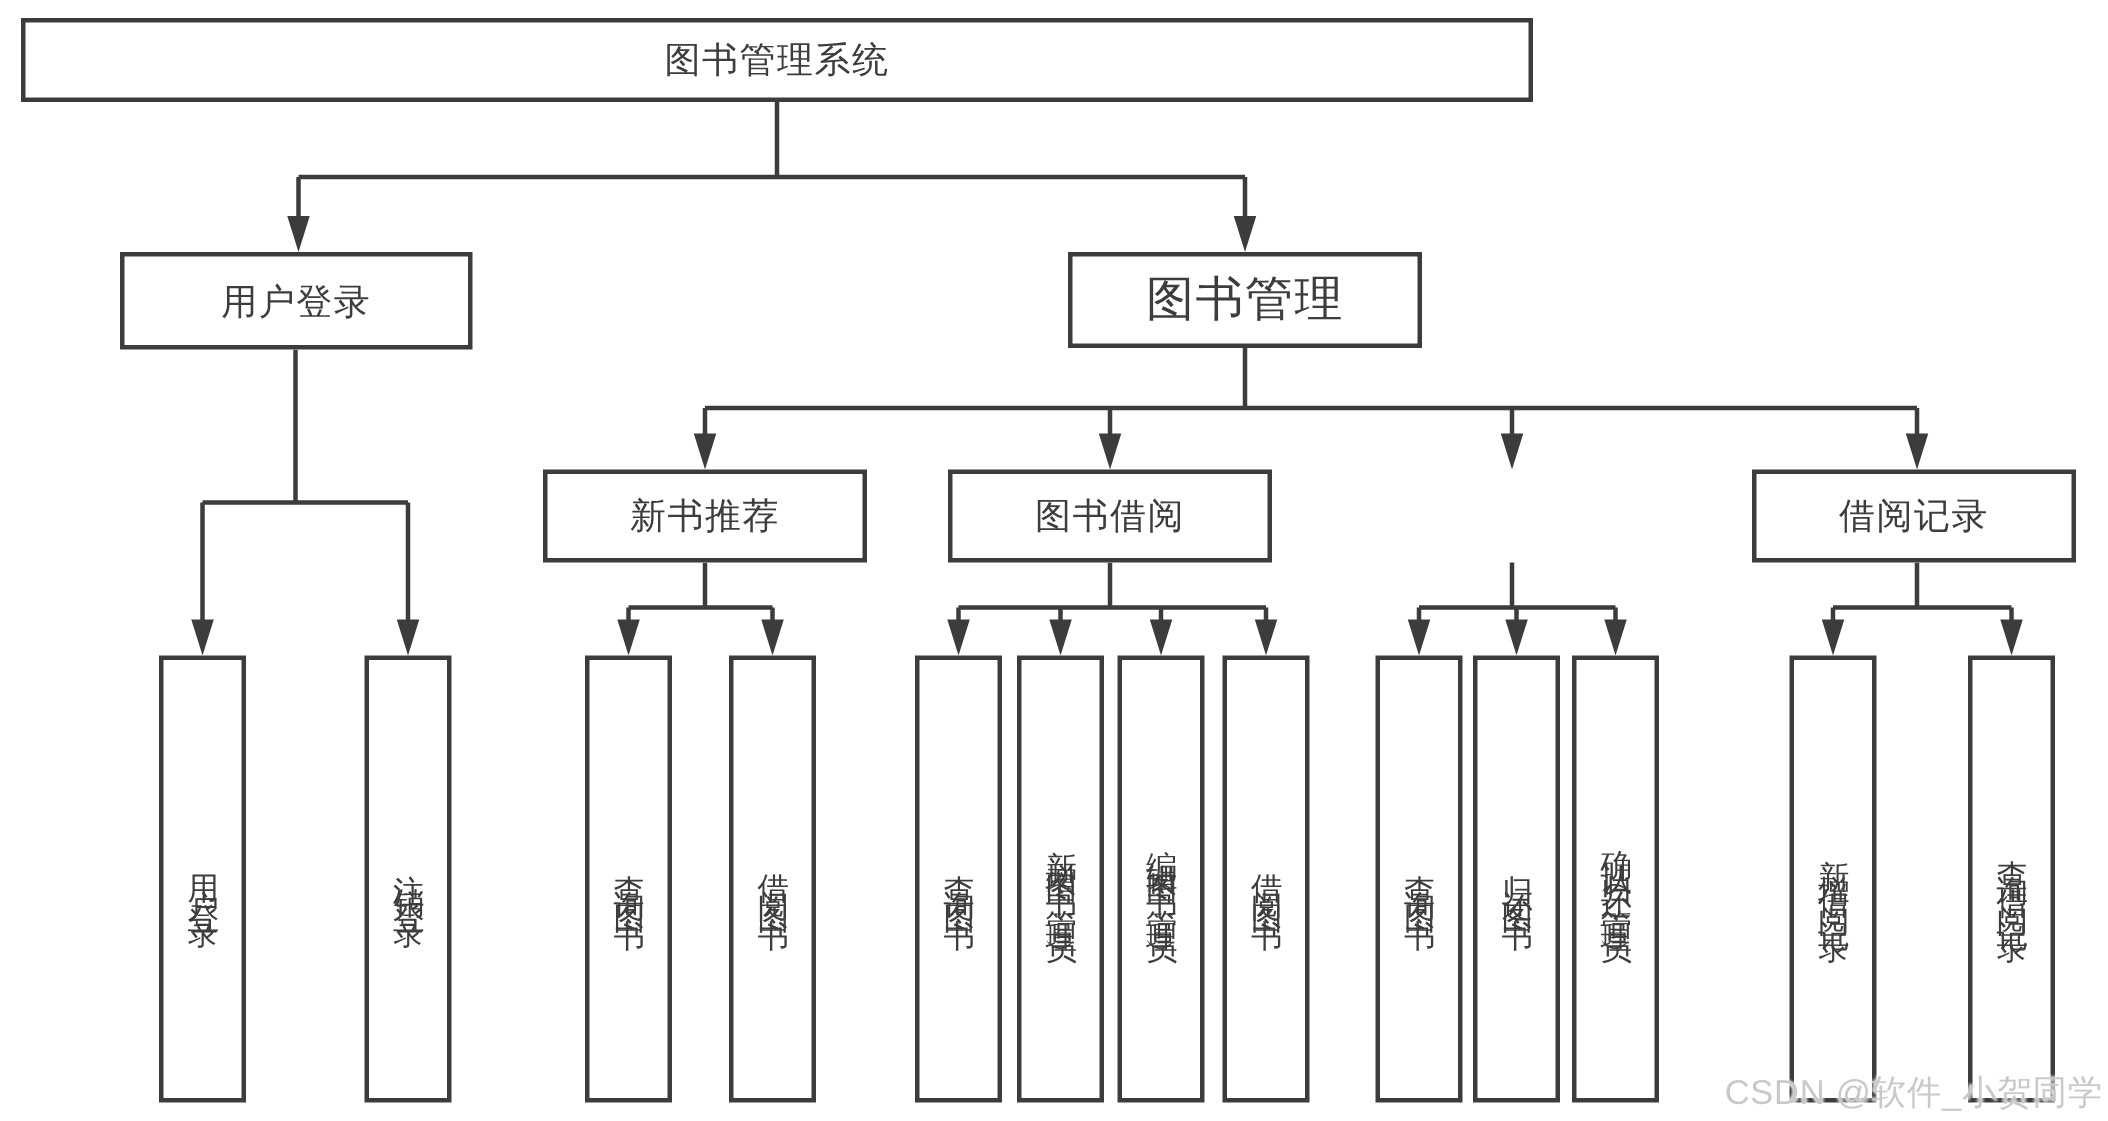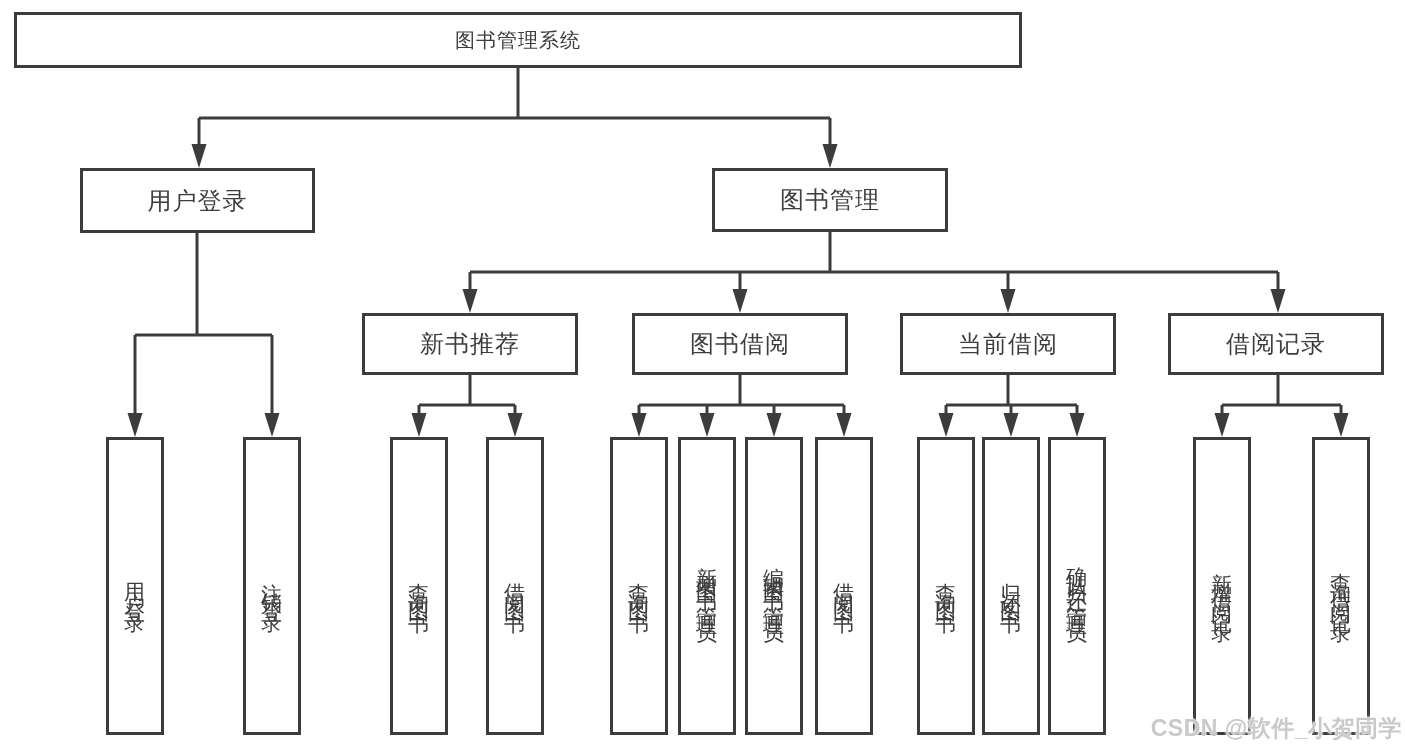--- a/index.html
+++ b/index.html
@@ -5,24 +5,24 @@
   html,body{margin:0;padding:0;background:#ffffff;}
   body{font-family:"Liberation Sans","DejaVu Sans",sans-serif;}
   .stage{position:relative;width:1405px;height:747px;background:#ffffff;overflow:hidden;}
   .connectors{position:absolute;left:0;top:0;width:1405px;height:747px;pointer-events:none;}
   .node{
     position:absolute;box-sizing:border-box;background:#ffffff;
     border:3px solid #3c3c3c;display:flex;align-items:center;justify-content:center;
     color:#3d3d3d;font-size:24px;letter-spacing:1px;white-space:nowrap;
   }
   
-  .n-root{left:14px;top:12px;width:1008px;height:56px;font-size:20px;}
+  .n-root{left:14px;top:12px;width:1008px;height:56px;font-size:24px;}
   
   .n-user{left:80px;top:168px;width:235px;height:65px;font-size:24px;}
-  .n-mgmt{left:712px;top:168px;width:236px;height:64px;font-size:24px;}
+  .n-mgmt{left:712px;top:168px;width:236px;height:64px;font-size:32px;}
   
   .l3{top:313px;width:216px;height:62px;font-size:24px;}
   .n-l3a{left:362px;font-family:Liberation Serif, serif;}
   .n-l3b{left:632px;text-align:right;}
   .n-l3c{left:900px;}
   .n-l3d{left:1168px;}
   
   .vbox{top:437px;width:58px;height:298px;font-size:21px;letter-spacing:0;}
   .vbox .vtext{
     writing-mode:vertical-rl;text-orientation:mixed;
@@ -32,21 +32,20 @@
   .v1{left:106px;}  .v2{left:243px;}
   .v3{left:390px;}  .v4{left:486px;}
   .v5{left:610px;}  .v6{left:678px;}  .v7{left:745px;}  .v8{left:815px;}
   .v9{left:917px;}  .v10{left:982px;} .v11{left:1048px;}
   .v12{left:1193px;}.v13{left:1312px;}
   .watermark{
     position:absolute;right:3px;bottom:3px;z-index:10;
     color:#c9c9c9;font-size:23px;letter-spacing:0.5px;
     text-shadow:1px 1px 2px #ffffff,-1px -1px 2px #ffffff;
     pointer-events:none;
-    font-weight:bold;
   }
 </style>
 </head>
 <body>
 
 <div class="stage">
 
   <svg class="connectors" width="1405" height="747" viewBox="0 0 1405 747" xmlns="http://www.w3.org/2000/svg">
     <g stroke="#3c3c3c" stroke-width="3" fill="none">
 
@@ -97,23 +96,20 @@
   <div class="node n-mgmt">
     <span>图书管理</span>
   </div>
 
   <div class="node l3 n-l3a">
     <span>新书推荐</span>
   </div>
   <div class="node l3 n-l3b">
     <span>图书借阅</span>
   </div>
-  <div class="node l3 n-l3c">
-    <span>当前借阅</span>
-  </div>
   <div class="node l3 n-l3d">
     <span>借阅记录</span>
   </div>
 
   <div class="node vbox v1">
     <span class="vtext">用户登录</span>
   </div>
   <div class="node vbox v2">
     <span class="vtext">注销登录</span>
   </div>

